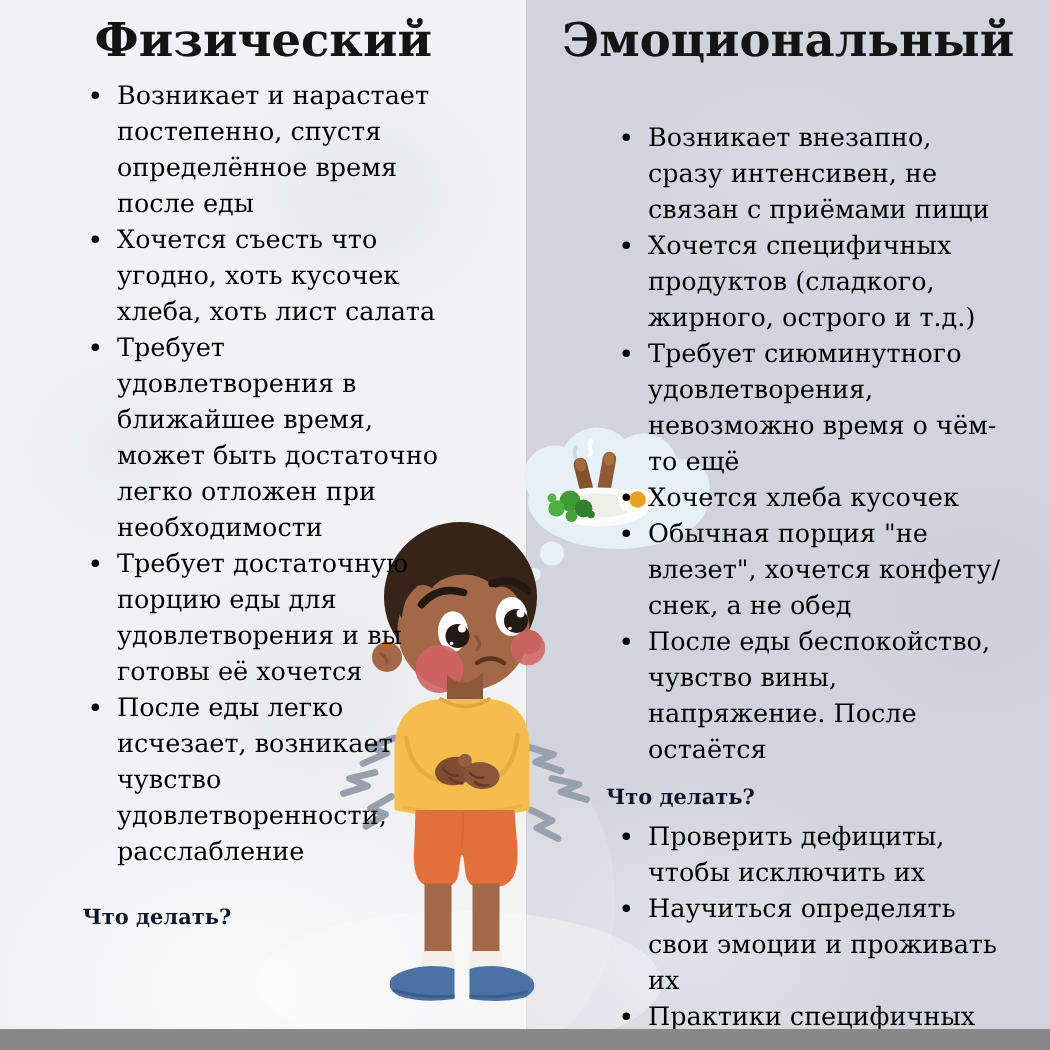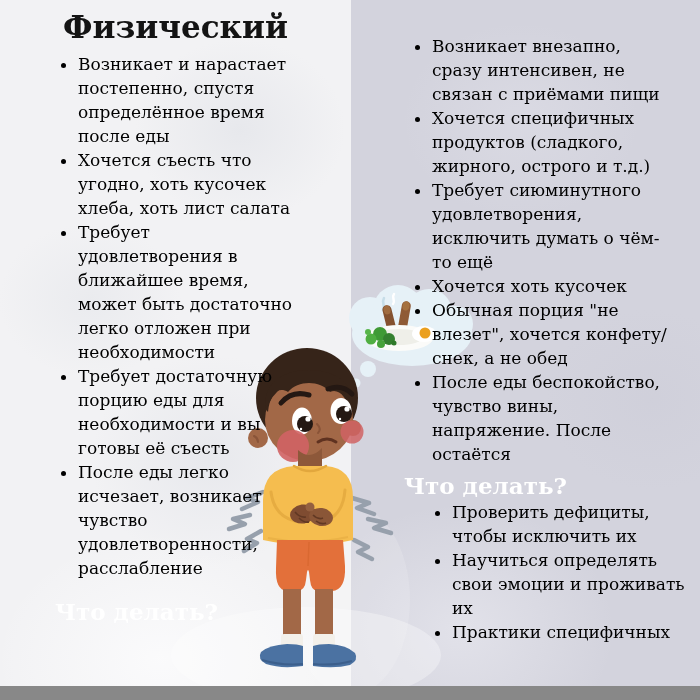--- a/index.html
+++ b/index.html
@@ -32,25 +32,25 @@
   .col-left  { left:0;     width:351px; }
   .col-right { left:351px; width:349px; }
   .col-title {
     margin:8px 0 0 0; text-align:center;
     font-size:31px; line-height:38px; font-weight:700; color:#141414;
   }
   ul.bullets { list-style:disc outside; margin:6px 0 0 0; }
   .col-left  ul.bullets { padding:0 0 0 78px; width:218px; }
   .col-right ul.bullets { padding:0 0 0 81px; width:238px;margin-top:34px; }
   ul.bullets li { font-size:17px; line-height:24px; margin:0; padding:0; color:#000000; }
-  .what-label { font-weight:700; font-size:23px; line-height:24px; color:#ffffff; }
+  .what-label { font-weight:700; font-size:14px; line-height:24px; color:#0f172a; }
   .col-left  .what-label { margin:20px 0 0 55px; }
   .col-right .what-label { margin:8px 0 0 53px; }
   .what-answer { font-size:18px; line-height:24px; margin:4px 0 0 55px; }
-  ul.bullets.sub { margin-top:2px;margin-left:20px; }
+  ul.bullets.sub { margin-top:2px; }
 </style>
 </head>
 <body>
 
 <div class="canvas">
 
   <div class="bg-left"></div>
   <div class="bg-right"></div>
 
   <svg class="illu" viewBox="0 0 700 700" aria-hidden="true">
@@ -176,32 +176,33 @@
       <path d="M313,664 Q334,666 352,661" stroke="#3c5f8c" stroke-width="2" fill="none"></path>
     </g>
   </svg>
 
   <div class="col col-left">
     <h1 class="col-title">Физический</h1>
     <ul class="bullets">
         <li>Возникает и нарастает постепенно, спустя определённое время после еды</li>
         <li>Хочется съесть что угодно, хоть кусочек хлеба, хоть лист салата</li>
         <li>Требует удовлетворения в ближайшее время, может быть достаточно легко отложен при необходимости</li>
-        <li>Требует достаточную порцию еды для необходимости и вы готовы её съесть</li>
+        <li>Требует достаточную порцию еды для удовлетворения и вы готовы её хочется</li>
         <li>После еды легко исчезает, возникает чувство удовлетворенности, расслабление</li>
       </ul>
     <div class="what-label">Что делать?</div>
   </div>
 
   <div class="col col-right">
+    <h1 class="col-title">Эмоциональный</h1>
     <ul class="bullets">
         <li>Возникает внезапно, сразу интенсивен, не связан с приёмами пищи</li>
         <li>Хочется специфичных продуктов (сладкого, жирного, острого и т.д.)</li>
-        <li>Требует сиюминутного удовлетворения, исключить думать о чём-то ещё</li>
-        <li>Хочется хоть кусочек</li>
+        <li>Требует сиюминутного удовлетворения, невозможно время о чём-то ещё</li>
+        <li>Хочется хлеба кусочек</li>
         <li>Обычная порция "не влезет", хочется конфету/снек, а не обед</li>
         <li>После еды беспокойство, чувство вины, напряжение. После остаётся</li>
       </ul>
     <div class="what-label">Что делать?</div>
     <ul class="bullets sub">
         <li>Проверить дефициты, чтобы исключить их</li>
         <li>Научиться определять свои эмоции и проживать их</li>
         <li>Практики специфичных</li>
       </ul>
   </div>

